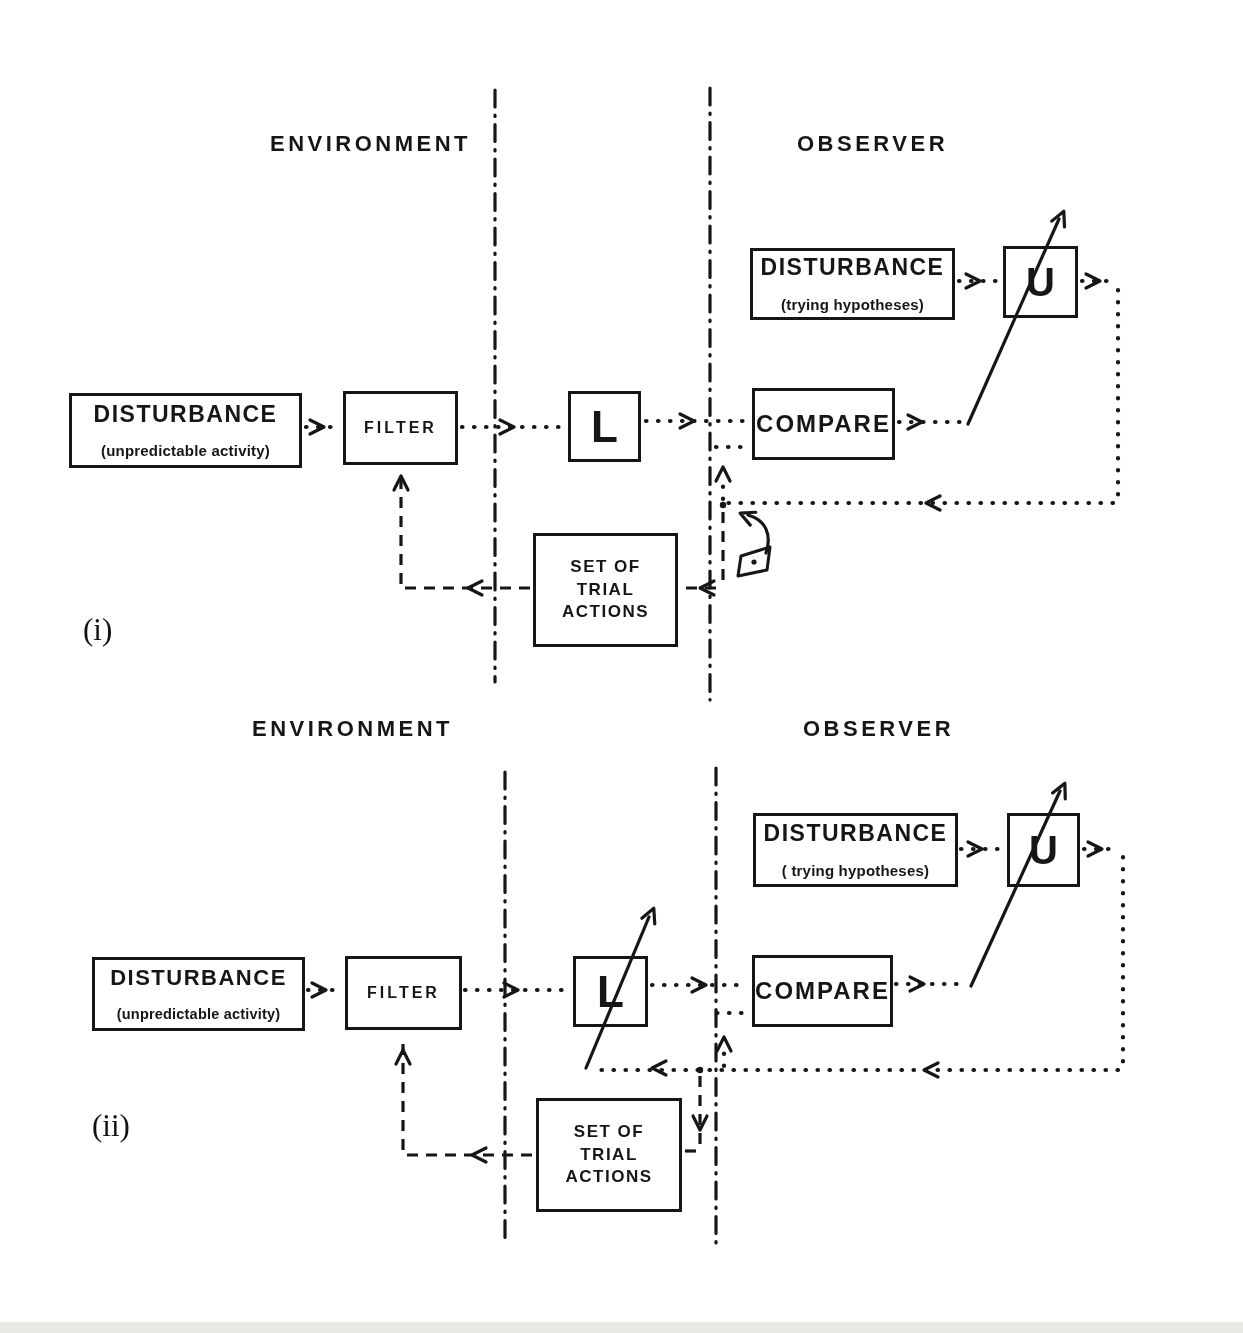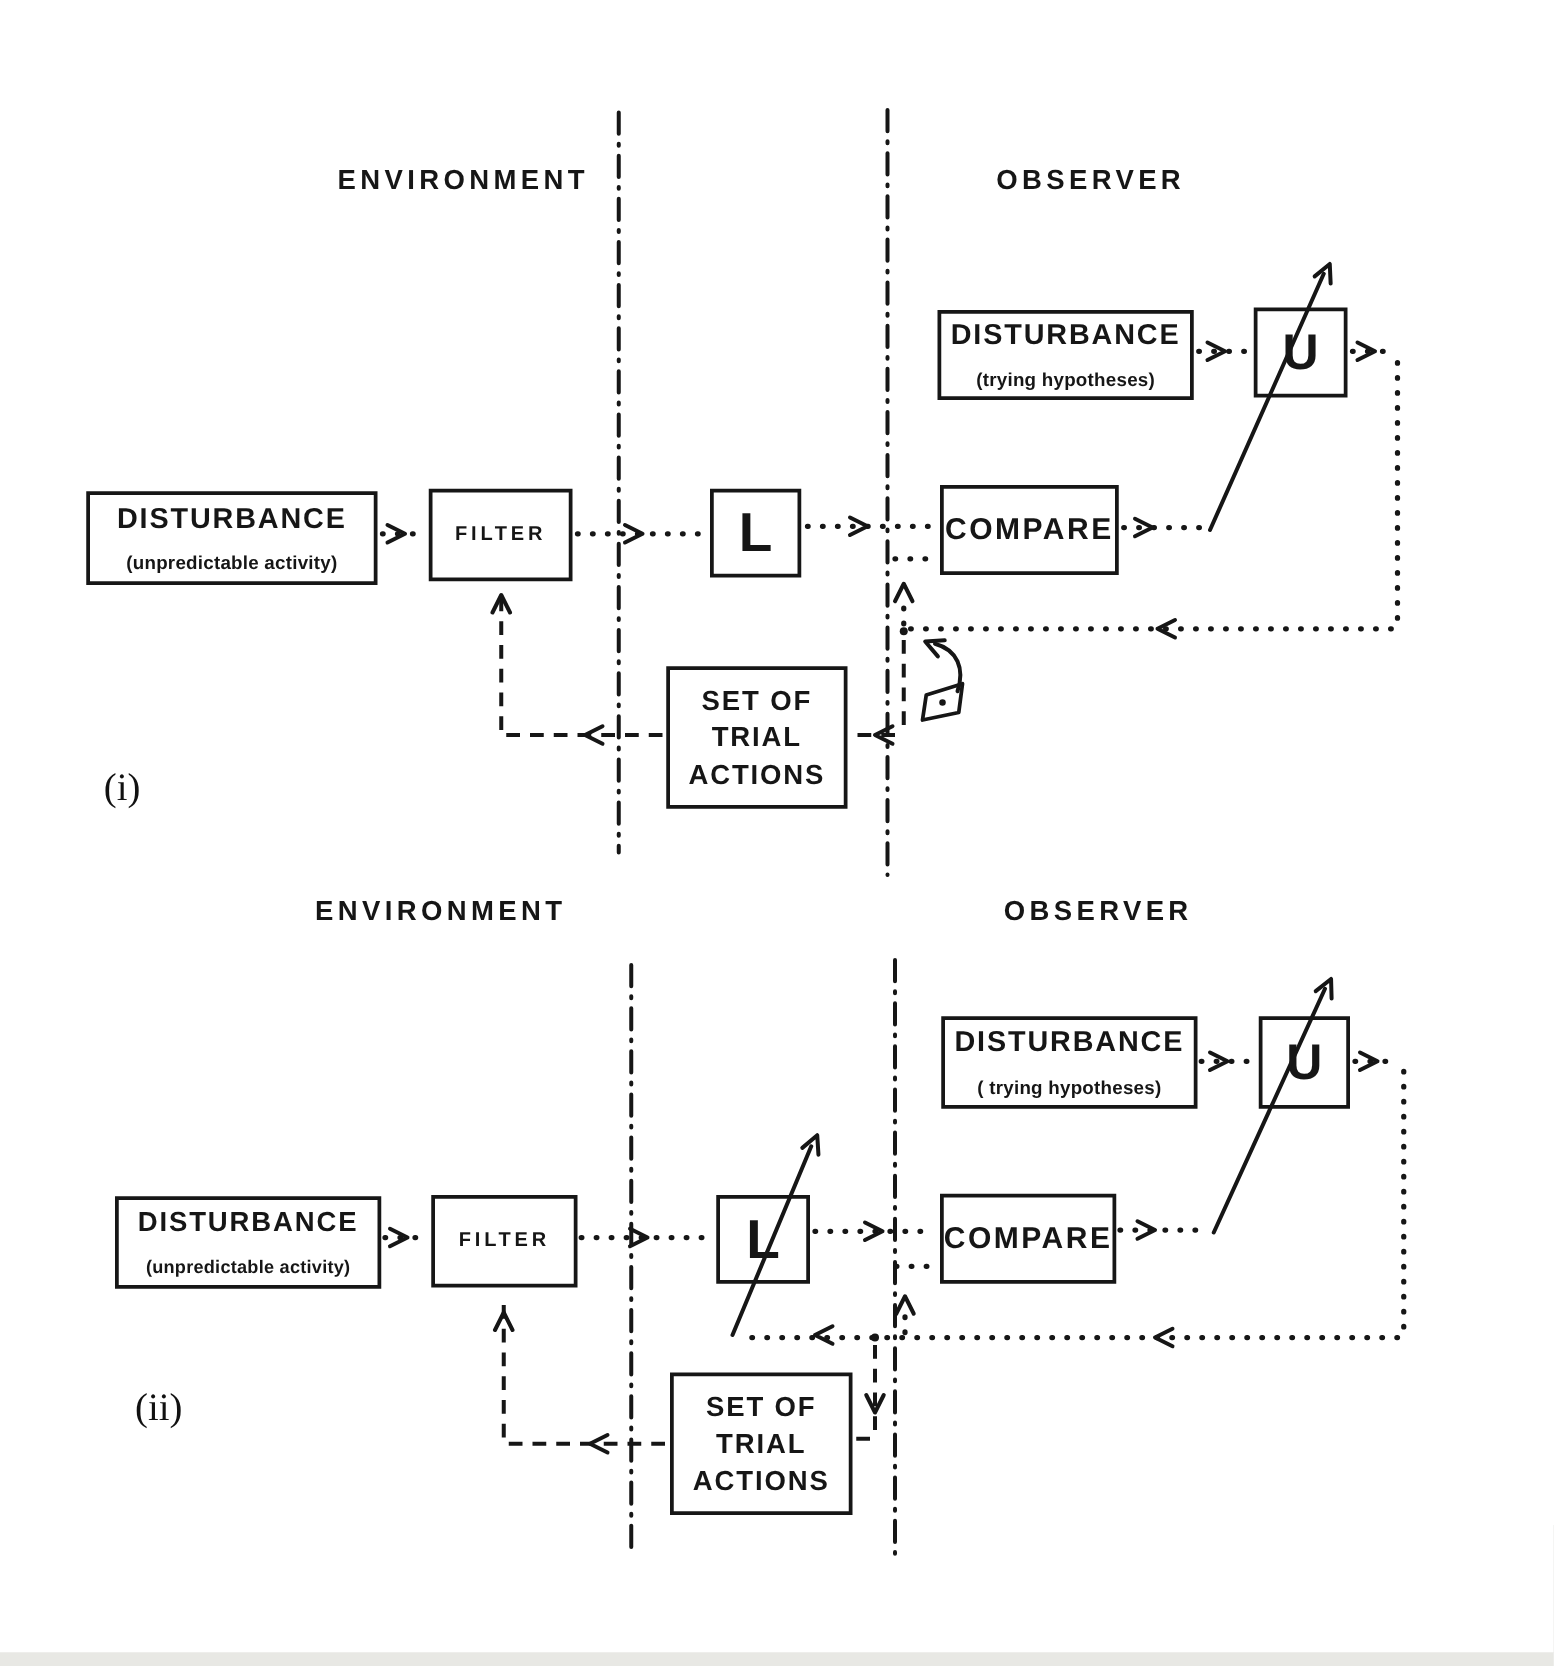--- a/index.html
+++ b/index.html
@@ -17,21 +17,21 @@
   }
   .box{
     position:absolute;box-sizing:border-box;border:3.5px solid #161616;
     display:flex;flex-direction:column;align-items:center;justify-content:center;
     text-align:center;background:transparent;
   }
   .box .title{font-weight:700;font-size:23px;letter-spacing:1.5px;line-height:1.05;white-space:nowrap;}
   .box .subtitle{font-weight:700;font-size:15px;letter-spacing:0.2px;margin-top:16px;white-space:nowrap;}
   .box .big-letter{font-weight:700;font-size:44px;line-height:1;}
   .box .word{font-weight:700;font-size:16px;letter-spacing:3px;white-space:nowrap;}
-  .box .trial-line{font-weight:700;font-size:22px;letter-spacing:1.5px;line-height:1.32;white-space:nowrap;}
+  .box .trial-line{font-weight:700;font-size:17px;letter-spacing:1.5px;line-height:1.32;white-space:nowrap;}
   #overlay{position:absolute;left:0;top:0;pointer-events:none;}
   .dotln{stroke:#161616;stroke-width:4.2;stroke-dasharray:0.5 11.5;stroke-linecap:round;fill:none;}
   .dashln{stroke:#161616;stroke-width:3.2;stroke-dasharray:11 8;fill:none;}
   .dashdotln{stroke:#161616;stroke-width:3.2;stroke-dasharray:17 8 1.5 8;stroke-linecap:round;fill:none;}
   .solidln{stroke:#161616;stroke-width:3.2;fill:none;stroke-linecap:round;}
 </style>
 </head>
 <body>
 
 <div id="scan">
@@ -101,21 +101,21 @@
   <div class="box" style="left:1007px;top:813px;width:73px;height:74px;">
     <div class="big-letter" style="font-size:40px;">U</div>
   </div>
 
   <div class="box" style="left:536px;top:1098px;width:146px;height:114px;">
     <div class="trial-line">SET OF</div>
     <div class="trial-line">TRIAL</div>
     <div class="trial-line">ACTIONS</div>
   </div>
 
-  <div class="index-label" style="left:108px;top:1108px;">(ii)</div>
+  <div class="index-label" style="left:92px;top:1108px;">(ii)</div>
 
   <svg id="overlay" width="1243" height="1333" viewBox="0 0 1243 1333">
     <defs>
       <path id="ah" d="M -12 -7 L 2 0 L -12 7" fill="none" stroke="#161616" stroke-width="3.2" stroke-linecap="round" stroke-linejoin="round"></path>
     </defs>
 
     <g>
       <line class="dashdotln" x1="495" y1="90" x2="495" y2="682"></line>
       <line class="dashdotln" x1="710" y1="88" x2="710" y2="700"></line>
     </g>

